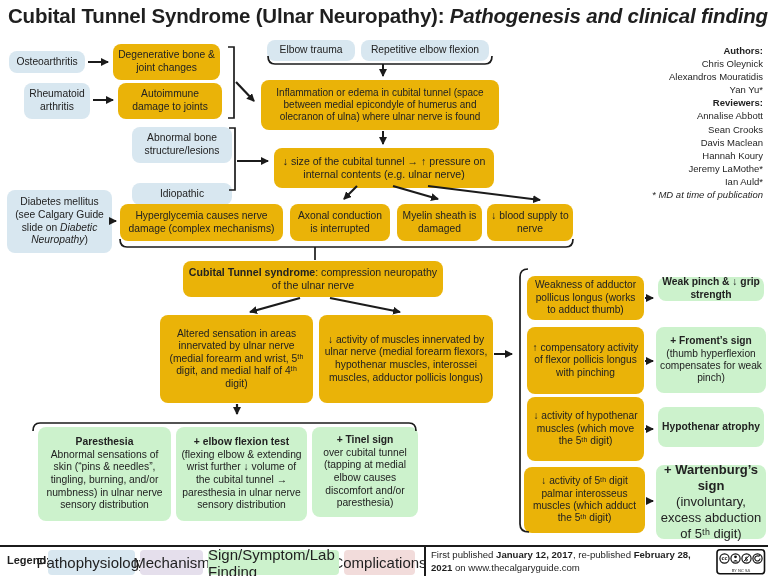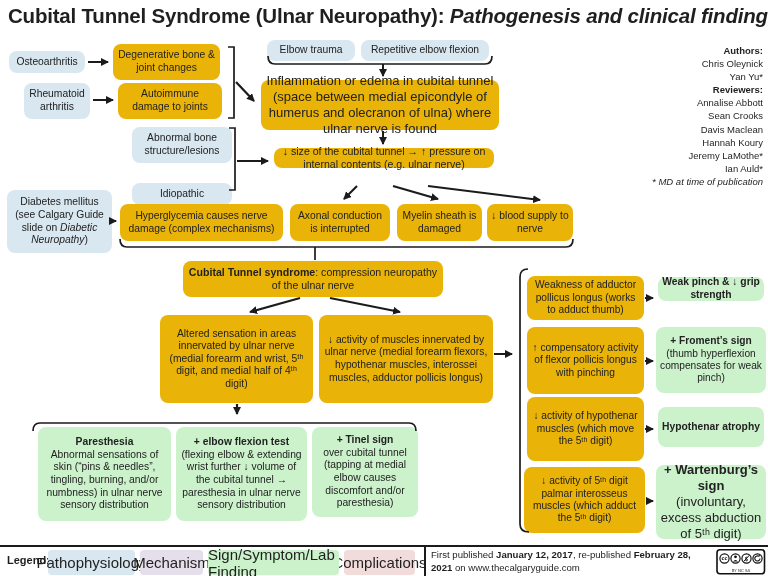--- a/index.html
+++ b/index.html
@@ -38,41 +38,42 @@
 
 <div class="canvas">
 
   <div class="title">
     <span class="t-main">Cubital Tunnel Syndrome (Ulnar Neuropathy): </span><span class="t-sub">Pathogenesis and clinical findings</span>
   </div>
 
   <div class="credits">
     <div class="cl">Authors:</div>
     <div>Chris Oleynick</div>
+    <div>Alexandros Mouratidis</div>
     <div>Yan Yu*</div>
     <div class="cl">Reviewers:</div>
     <div>Annalise Abbott</div>
     <div>Sean Crooks</div>
     <div>Davis Maclean</div>
     <div>Hannah Koury</div>
     <div>Jeremy LaMothe*</div>
     <div>Ian Auld*</div>
     <div class="note">* MD at time of publication</div>
   </div>
 
   <div class="box blue" style="left:9px;top:51px;width:76px;height:22px">Osteoarthritis</div>
   <div class="box lav" style="left:113px;top:44px;width:107px;height:36px">Degenerative bone &amp; joint changes</div>
   <div class="box blue" style="left:24px;top:83px;width:66px;height:36px">Rheumatoid arthritis</div>
   <div class="box lav" style="left:118px;top:83px;width:104px;height:36px">Autoimmune damage to joints</div>
   <div class="box blue" style="left:132px;top:127px;width:100px;height:36px">Abnormal bone structure/lesions</div>
   <div class="box blue" style="left:132px;top:183px;width:100px;height:22px">Idiopathic</div>
   <div class="box blue" style="left:267px;top:40px;width:88px;height:21px">Elbow trauma</div>
   <div class="box blue" style="left:361px;top:40px;width:128px;height:21px">Repetitive elbow flexion</div>
-  <div class="box lav" style="left:261px;top:80px;width:238px;height:50px;font-size:13px">Inflammation or edema in cubital tunnel (space between medial epicondyle of humerus and olecranon of ulna) where ulnar nerve is found</div>
-  <div class="box lav" style="left:274px;top:148px;width:220px;height:20px;font-size:10.6px">↓ size of the cubital tunnel → ↑ pressure on internal contents (e.g. ulnar nerve)</div>
+  <div class="box lav" style="left:261px;top:80px;width:238px;height:50px;font-size:10px">Inflammation or edema in cubital tunnel (space between medial epicondyle of humerus and olecranon of ulna) where ulnar nerve is found</div>
+  <div class="box lav" style="left:274px;top:148px;width:220px;height:40px;font-size:10.6px">↓ size of the cubital tunnel → ↑ pressure on internal contents (e.g. ulnar nerve)</div>
 
   <div class="box blue" style="left:7px;top:190px;width:105px;height:63px">
     <div><span>Diabetes mellitus (see Calgary Guide slide on </span><i>Diabetic Neuropathy</i><span>)</span></div>
   </div>
   <div class="box lav" style="left:120px;top:204px;width:163px;height:37px">Hyperglycemia causes nerve damage (complex mechanisms)</div>
   <div class="box lav" style="left:290px;top:204px;width:100px;height:37px">Axonal conduction is interrupted</div>
   <div class="box lav" style="left:397px;top:204px;width:85px;height:37px">Myelin sheath is damaged</div>
   <div class="box lav" style="left:487px;top:204px;width:86px;height:37px">↓ blood supply to nerve</div>
 
   <div class="box lav" style="left:183px;top:261px;width:260px;height:36px;font-size:10.6px">

